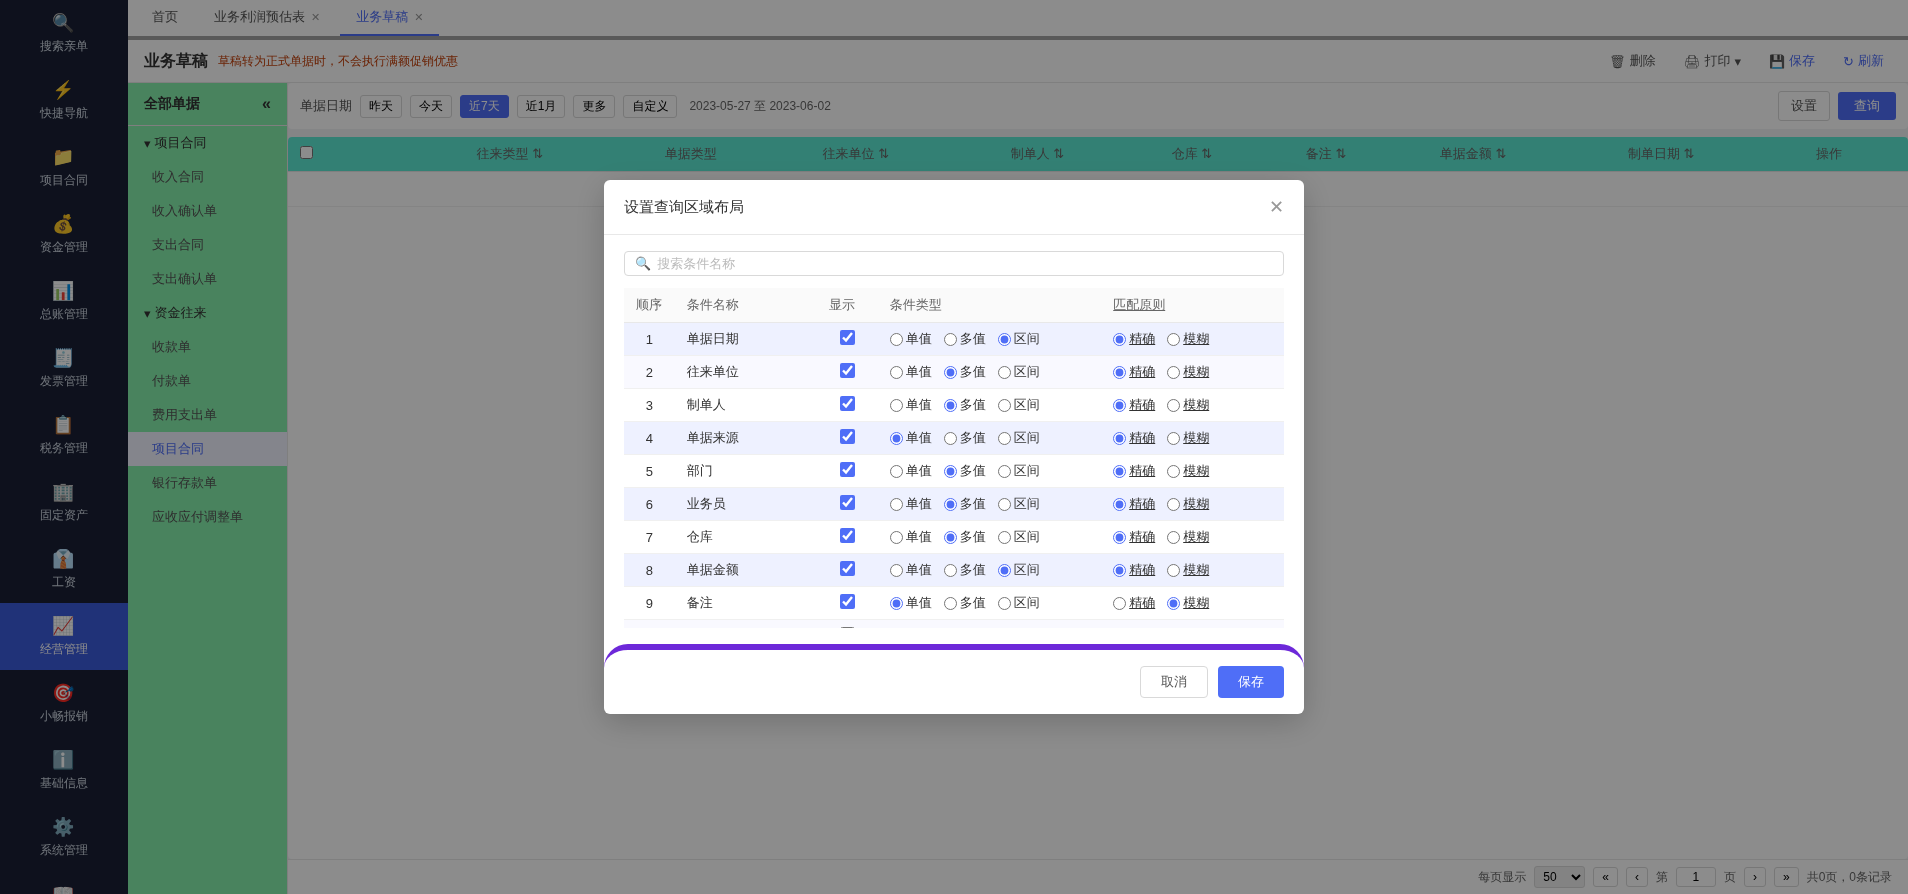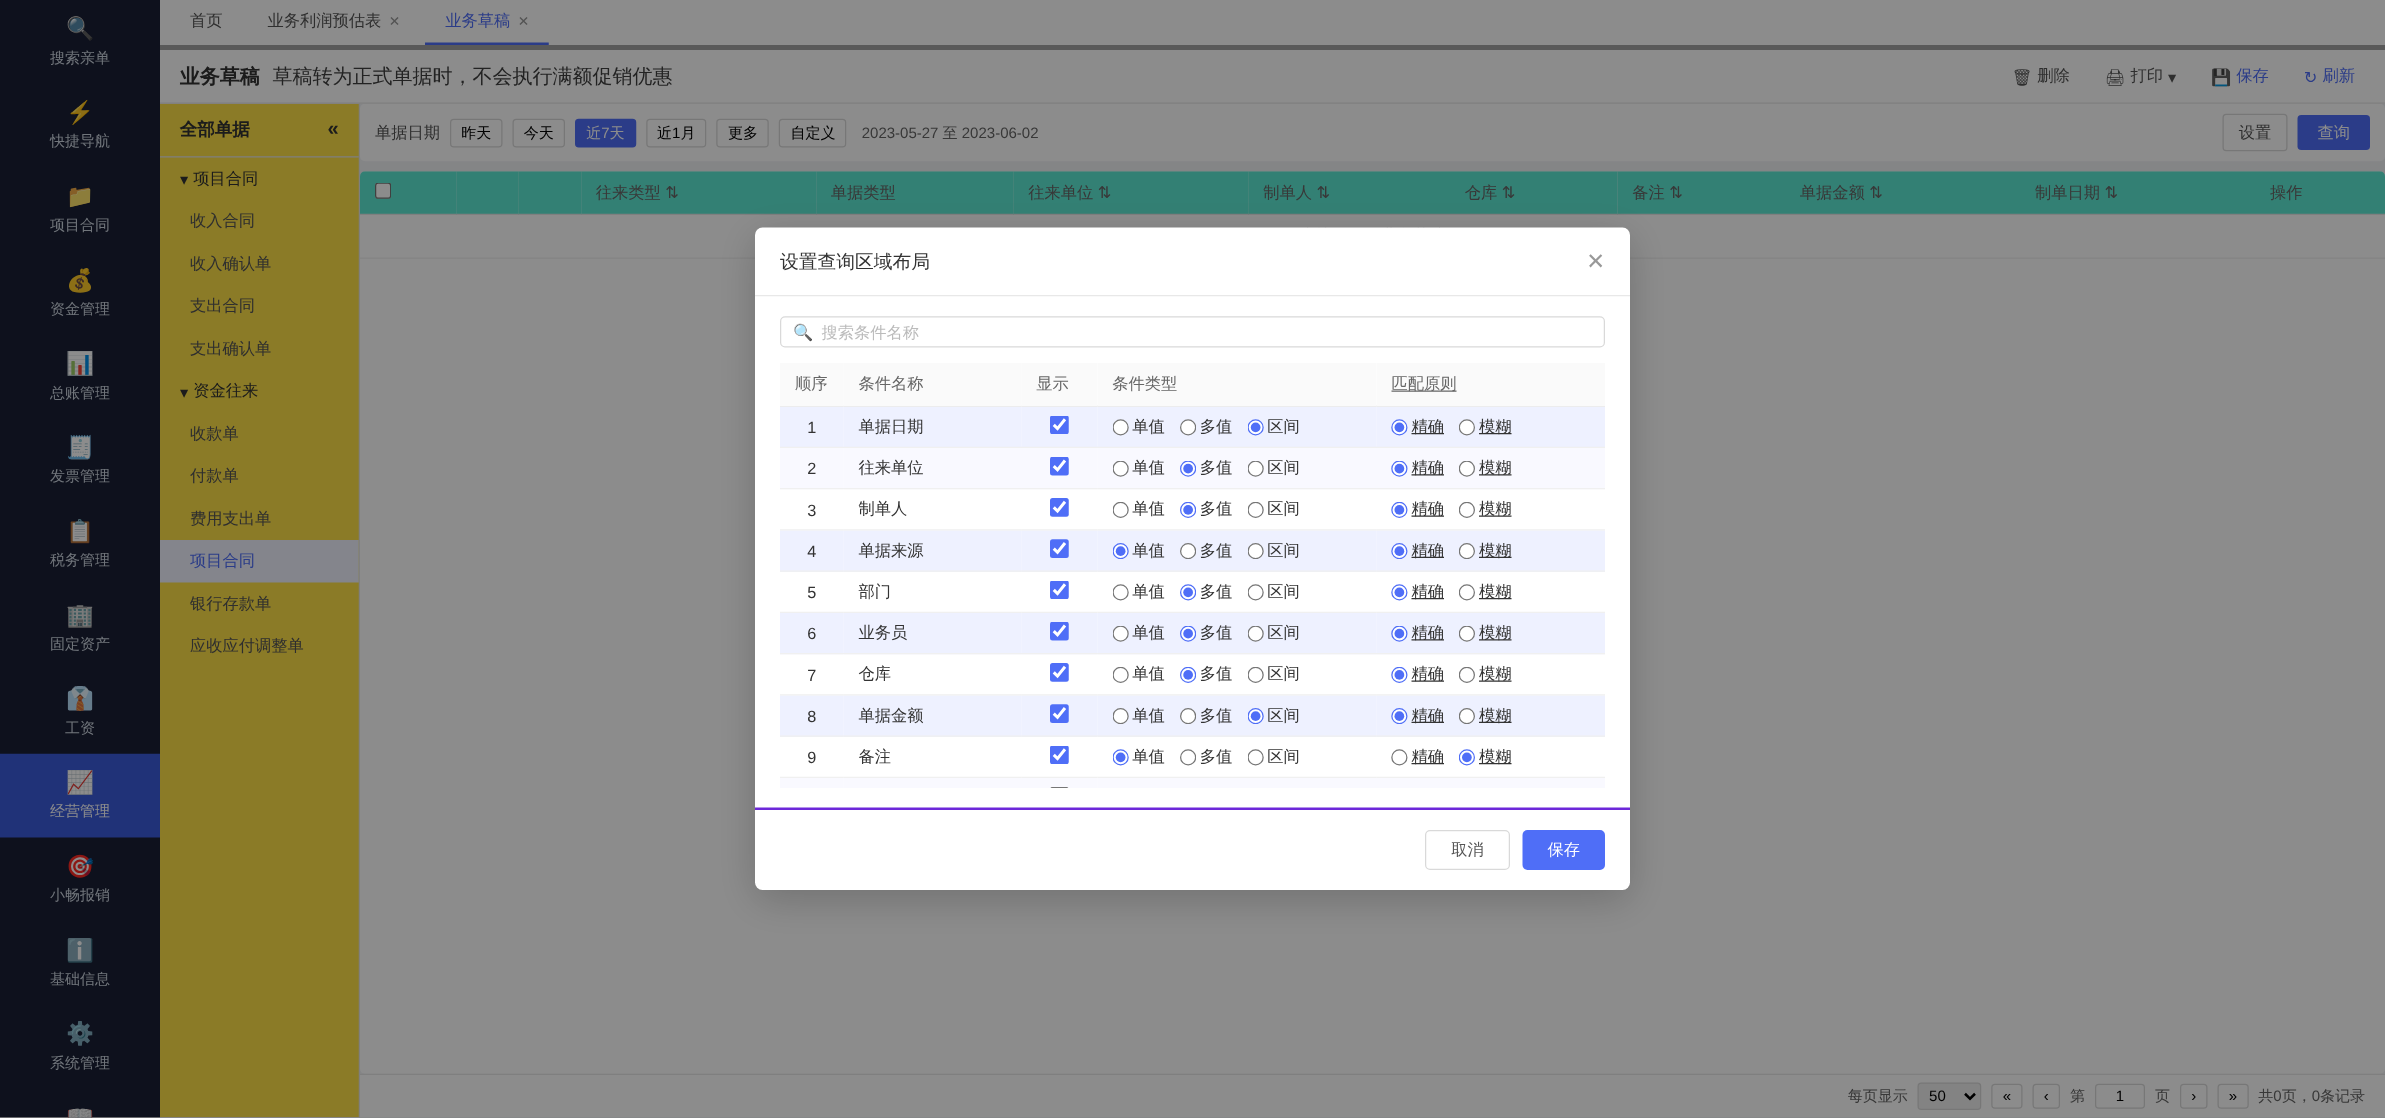--- a/index.html
+++ b/index.html
@@ -19,41 +19,41 @@
 
     
     .tabs-bar { background: #fff; display: flex; align-items: center; border-bottom: 4px solid #a3a3a3; height: 40px; padding: 0 8px; gap: 4px; }
     .tab { padding: 8px 16px; font-size: 13px; cursor: pointer; color: #555; border-bottom: 2px solid transparent; display: flex; align-items: center; gap: 6px; }
     .tab.active { color: #4f6ef7; border-bottom: 2px solid #4f6ef7; font-weight: 500; }
     .tab-close { font-size: 11px; color: #999; cursor: pointer; }
 
     
     .page-header { background: #fff; padding: 8px 16px; border-bottom: 1px solid #e8e8e8; display: flex; align-items: center; justify-content: space-between; }
     .page-title { font-size: 16px; font-weight: bold; display: flex; align-items: center; gap: 8px; }
-    .page-subtitle { font-size: 16px; color: #404040; }
+    .page-subtitle { font-size: 12px; color: #c2410c; }
     .header-actions { display: flex; gap: 12px; }
     .header-btn { display: flex; align-items: center; gap: 4px; font-size: 13px; color: #555; cursor: pointer; padding: 4px 8px; border: none; background: none; }
     .header-btn.primary { color: #4f6ef7; }
 
     
     .filter-bar { background: #fff; padding: 8px 12px; border-radius: 4px; margin-bottom: 8px; display: flex; align-items: center; gap: 8px; }
     .filter-date-btn { padding: 2px 8px; border-radius: 3px; border: 1px solid #d9d9d9; font-size: 12px; cursor: pointer; background: #fff; }
     .filter-date-btn.active { background: #4f6ef7; color: #fff; border-color: #4f6ef7; }
     .filter-query-btn { background: #4f6ef7; color: #fff; border: none; padding: 5px 16px; border-radius: 3px; cursor: pointer; font-size: 13px; margin-left: auto; }
     .filter-set-btn { background: #fff; color: #555; border: 1px solid #d9d9d9; padding: 5px 12px; border-radius: 3px; cursor: pointer; font-size: 13px; }
 
     
     .table-area { flex: 1; background: #fff; border-radius: 4px; overflow: auto; }
     .data-table { width: 100%; border-collapse: collapse; font-size: 13px; }
     .data-table th { background: #5eead4; padding: 8px 12px; border-bottom: 1px solid #e8e8e8; font-weight: 500; color: #666; text-align: left; white-space: nowrap; }
     .data-table td { padding: 8px 12px; border-bottom: 1px solid #f0f0f0; }
     .empty-tip { text-align: center; color: #999; padding: 40px; }
 
     
-    .sub-nav { width: 160px; background: #fde047; border-right: 1px solid #e8e8e8; flex-shrink: 0; }
+    .sub-nav { width: 160px; background: #86efac; border-right: 1px solid #e8e8e8; flex-shrink: 0; }
     .sub-nav-header { padding: 12px 16px; font-weight: bold; font-size: 14px; display: flex; align-items: center; justify-content: space-between; border-bottom: 1px solid #e8e8e8; }
     .sub-nav-item { padding: 8px 16px 8px 24px; cursor: pointer; font-size: 13px; color: #555; }
     .sub-nav-item.active { background: #f0f3ff; color: #4f6ef7; font-weight: 500; }
     .sub-nav-group { padding: 8px 16px; font-size: 13px; color: #333; cursor: pointer; display: flex; align-items: center; gap: 4px; }
 
     .work-area { flex: 1; display: flex; flex-direction: column; overflow: hidden; }
 
     
     .bottom-bar { background: #fff; border-top: 1px solid #e8e8e8; padding: 6px 16px; display: flex; align-items: center; justify-content: flex-end; gap: 8px; font-size: 12px; color: #666; }
     .page-nav-btn { padding: 2px 8px; border: 1px solid #d9d9d9; border-radius: 3px; cursor: pointer; background: #fff; font-size: 12px; }
@@ -70,21 +70,21 @@
     .modal-tab.active { color: #4f6ef7; border-bottom: 2px solid #4f6ef7; }
     .modal-search { display: flex; align-items: center; border: 1px solid #d9d9d9; border-radius: 4px; padding: 4px 10px; margin-bottom: 12px; gap: 6px; }
     .modal-search input { border: none; outline: none; font-size: 13px; color: #333; width: 200px; }
     .modal-search input::placeholder { color: #bbb; }
     .modal-table { width: 100%; border-collapse: collapse; font-size: 13px; }
     .modal-table thead th { background: #fafafa; padding: 8px 12px; border-bottom: 1px solid #e8e8e8; font-weight: 500; color: #666; text-align: left; position: sticky; top: 0; }
     .modal-table tbody tr { border-bottom: 1px solid #f0f0f0; }
     .modal-table tbody tr:nth-child(even) { background: #f9f9ff; }
     .modal-table tbody tr.highlight { background: #eef1ff; }
     .modal-table td { padding: 7px 12px; vertical-align: middle; }
-    .modal-footer { padding: 16px 20px; border-top: 2px solid #6d28d9; display: flex; justify-content: flex-end; gap: 10px; }
+    .modal-footer { padding: 16px 20px; border-top: 6px solid #6d28d9; display: flex; justify-content: flex-end; gap: 10px; border-radius: 24px; }
     .btn-cancel { padding: 6px 20px; border: 1px solid #d9d9d9; border-radius: 4px; background: #fff; cursor: pointer; font-size: 13px; color: #555; }
     .btn-save { padding: 6px 20px; border: none; border-radius: 4px; background: #4f6ef7; cursor: pointer; font-size: 13px; color: #fff; }
 
     
     .radio-group { display: flex; align-items: center; gap: 12px; }
     .radio-label { display: flex; align-items: center; gap: 3px; cursor: pointer; white-space: nowrap; }
     .radio-label input[type=radio] { accent-color: #4f6ef7; }
 
     
     .checkbox-cell input[type=checkbox] { accent-color: #4f6ef7; width: 15px; height: 15px; }

